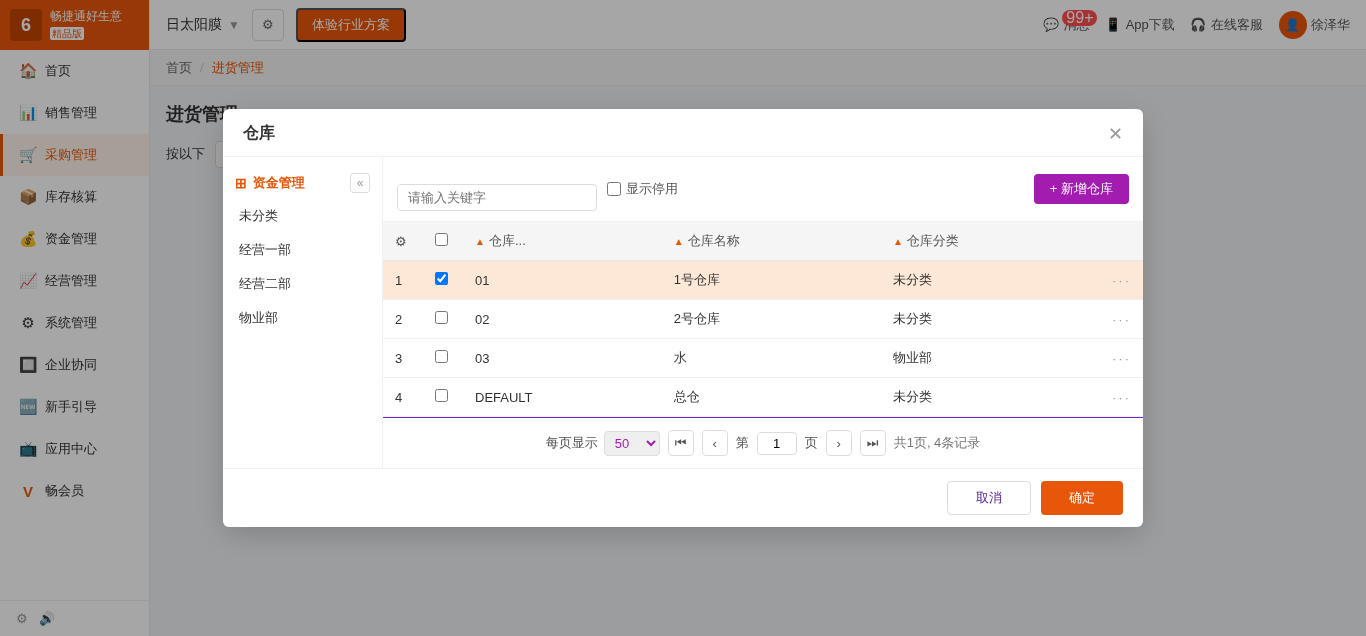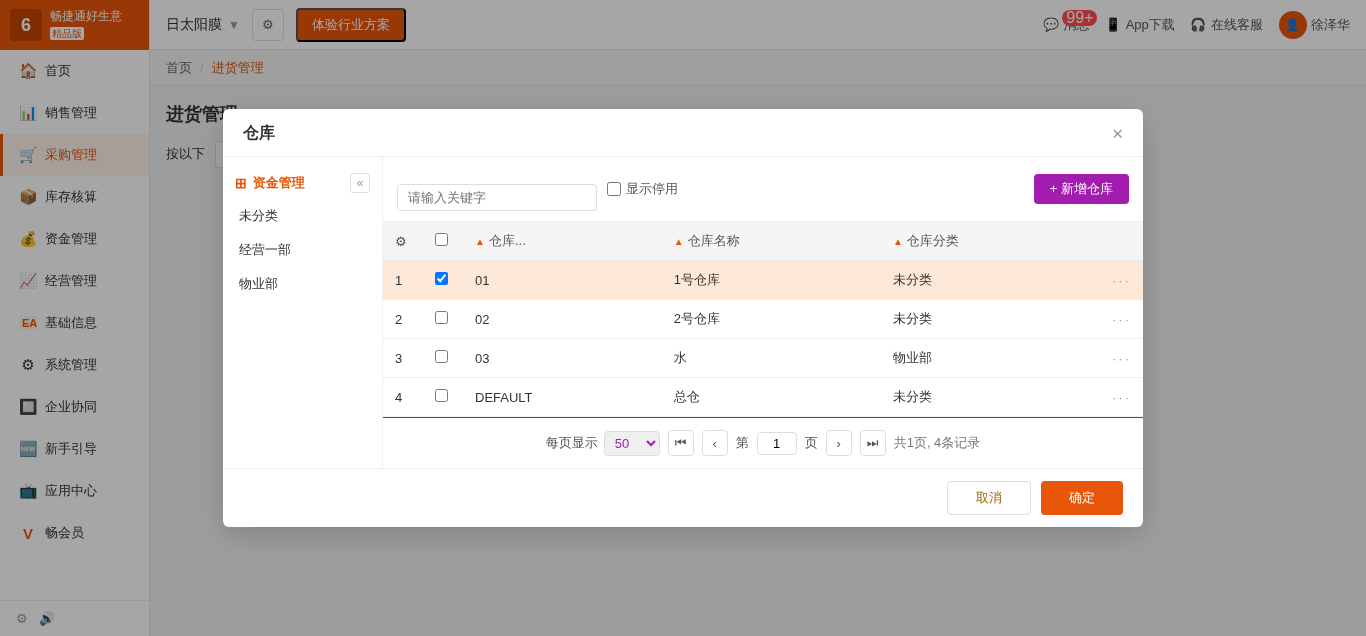--- a/index.html
+++ b/index.html
@@ -183,21 +183,20 @@
       display: flex;
       flex-direction: column;
       box-shadow: 0 8px 32px rgba(0,0,0,0.18);
     }
     .dialog-header {
       display: flex;
       align-items: center;
       justify-content: space-between;
       padding: 14px 20px 12px;
       border-bottom: 1px solid #f0f0f0;
-      font-family: Liberation Mono, monospace;
     }
     .dialog-title { font-size: 16px; font-weight: bold; color: #333; }
     .dialog-close { cursor: pointer; color: #999; font-size: 18px; line-height: 1; }
     .dialog-body {
       display: flex;
       flex: 1;
       overflow: hidden;
     }
 
     
@@ -374,21 +373,21 @@
       gap: 10px;
       border-top: 1px solid #f0f0f0;
     }
     .btn-cancel {
       border: 1px solid #ddd;
       background: white;
       border-radius: 4px;
       padding: 7px 28px;
       cursor: pointer;
       font-size: 13px;
-      color: #a16207;
+      color: #4c1d95;
     }
     .btn-confirm {
       background: #e8560a;
       color: white;
       border: none;
       border-radius: 4px;
       padding: 7px 28px;
       cursor: pointer;
       font-size: 13px;
     }
@@ -426,24 +425,20 @@
       <span class="sidebar-item-icon">📦</span>
       <span>库存核算</span>
     </div>
     <div class="sidebar-item">
       <span class="sidebar-item-icon">💰</span>
       <span>资金管理</span>
     </div>
     <div class="sidebar-item">
       <span class="sidebar-item-icon">📈</span>
       <span>经营管理</span>
-    </div>
-    <div class="sidebar-item">
-      <span class="sidebar-item-icon" style="font-size:11px;font-weight:bold;color:#e8560a;background:#fff3eb;border-radius:3px;padding:1px 3px;">EA</span>
-      <span>基础信息</span>
     </div>
     <div class="sidebar-item">
       <span class="sidebar-item-icon">⚙</span>
       <span>系统管理</span>
     </div>
     <div class="sidebar-item">
       <span class="sidebar-item-icon">🔲</span>
       <span>企业协同</span>
     </div>
     <div class="sidebar-item">
@@ -529,20 +524,21 @@
       <div class="left-panel">
         <div class="left-panel-header">
           <div class="all-category">
             <span class="category-grid-icon">⊞</span>
             <span>资金管理</span>
           </div>
           <div class="collapse-btn">«</div>
         </div>
         <div class="category-item">未分类</div>
         <div class="category-item">经营一部</div>
+        <div class="category-item">经营二部</div>
         <div class="category-item">物业部</div>
       </div>
 
       <div class="right-panel">
 
         <div class="right-toolbar">
           <div class="search-box">
             <input class="search-input" type="text" placeholder="请输入关键字" style="">
             <span class="search-icon-btn">🔍</span>
           </div>

